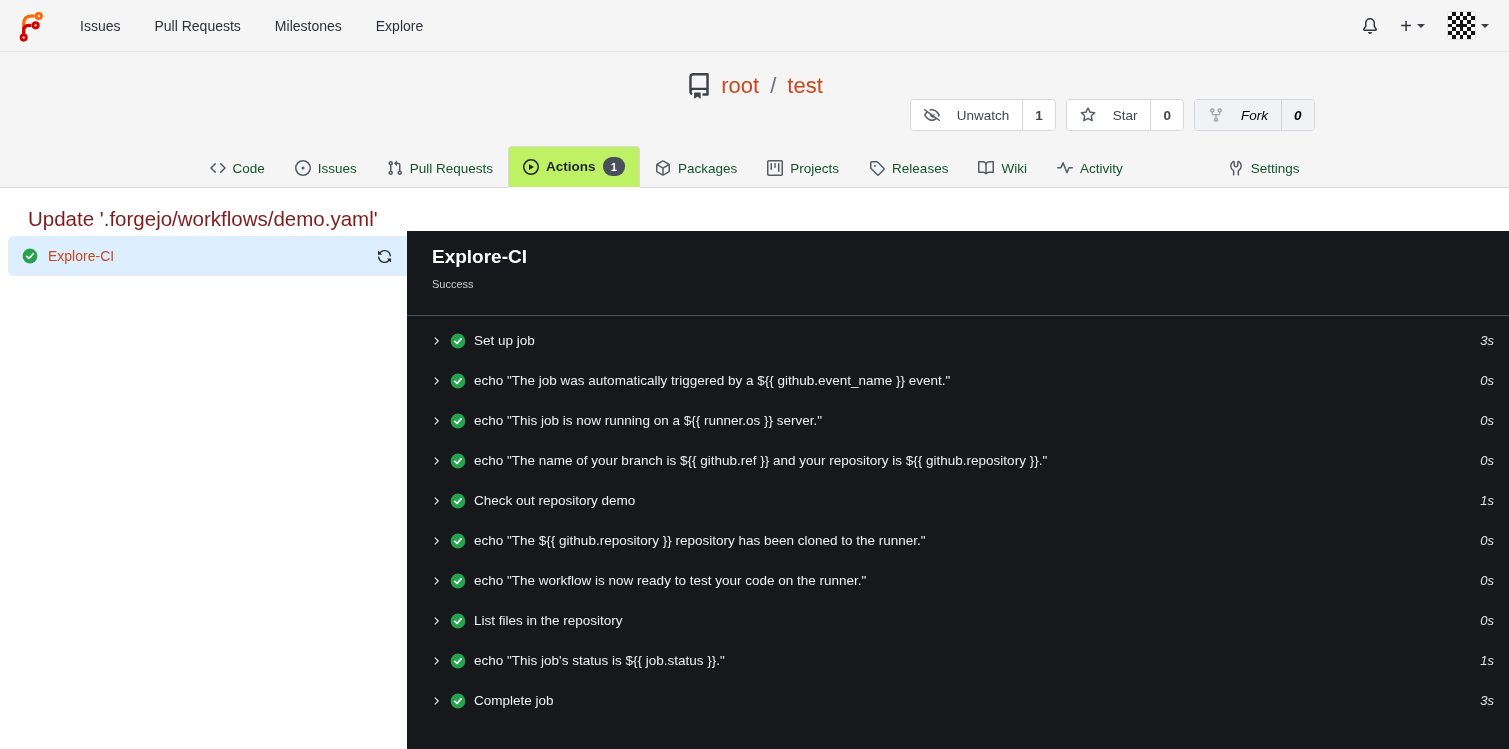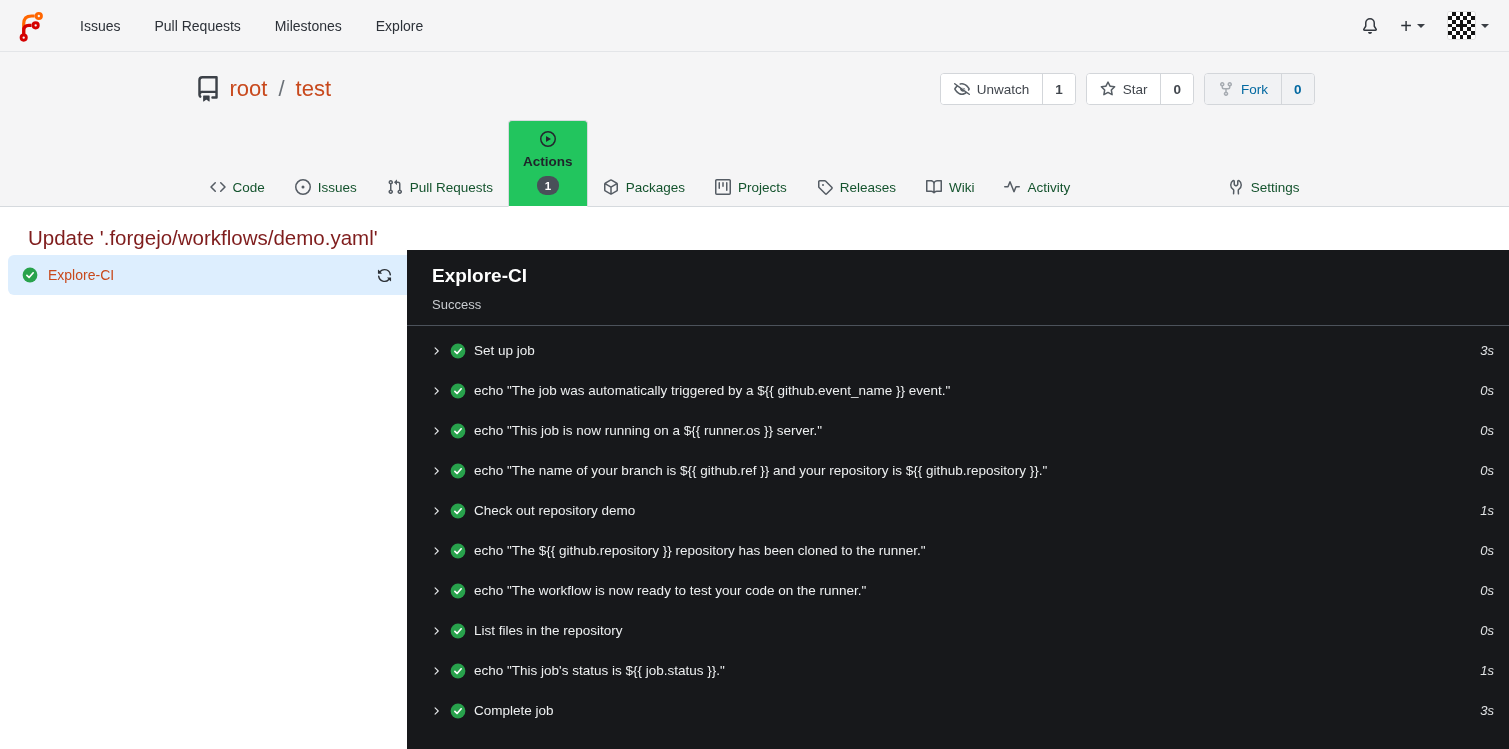--- a/index.html
+++ b/index.html
@@ -43,59 +43,58 @@
     width: 0; height: 0;
     border-left: 4px solid transparent;
     border-right: 4px solid transparent;
     border-top: 4.5px solid #3a3f45;
   }
   .avatar { border-radius: 3px; border: 1px solid #e0e0e0; background: #fff; }
 
   
   .repo-header { flex: none; background: #f5f5f6; padding-top: 21px; }
   .rh-container { width: 1120px; margin: 0 auto; }
-  .repo-title-row { display: flex; align-items: center; }
+  .repo-title-row { display: flex; align-items: center; flex-direction: column; }
   .repo-name { display: flex; align-items: center; gap: 9px; }
   .repo-icon { color: #3c4148; }
   .repo-link { font-size: 22px; color: var(--accent); text-decoration: none; cursor: pointer; }
   .repo-sep { font-size: 22px; color: #6b7178; margin: 0 2px; }
   .repo-buttons { margin-left: auto; display: flex; gap: 10px; }
   .btn-group { display: flex; border: 1px solid #d3d6da; border-radius: 4px; overflow: hidden; background: #ffffff; }
   .btn-seg {
-    display: flex; align-items: center; gap: 7px;
+    display: flex; align-items: center; gap: 17px;
     padding: 0 13px; height: 30px;
     font-size: 13.5px; color: #41464d;
     background: #ffffff; border: none; cursor: pointer;
     font-family: inherit;
   }
   .btn-count { border-left: 1px solid #d3d6da; font-weight: 600; padding: 0 12px; }
-  .btn-group.disabled .btn-seg { color: #0369a1; background: #f1f2f4; cursor: default; }
+  .btn-group.disabled .btn-seg { color: #000000; background: #f1f2f4; cursor: default; font-style: italic; }
   .btn-seg svg { color: #585f66; }
   .btn-group.disabled .btn-seg svg { color: #a6abb1; }
 
   
   .tabs-wrapper { border-bottom: 1px solid #d6dade; margin-top: 15px; }
   .tabs { width: 1120px; margin: 0 auto; display: flex; align-items: flex-end; }
   .tab {
     display: flex; align-items: center; gap: 7px;
     padding: 10px 14px 11px;
     font-size: 13.5px; color: #14532d;
     cursor: pointer; text-decoration: none;
     border: 1px solid transparent;
     border-radius: 4px 4px 0 0;
     margin-bottom: -1px;
   }
   .tab svg { color: #555c64; }
   .tab.active {
-    background: #22c55e;
+    background: #bef264;
     border-color: #d6dade;
     border-bottom-color: #ffffff;
     color: #1f242a;
     font-weight: 700;
-    flex-direction: column;
   }
   .tab.active svg { color: #23282e; }
   .tab-badge {
     background: #495059; color: #ffffff;
     font-size: 11.5px; font-weight: 600;
     padding: 1.5px 8px; border-radius: 9px; line-height: 1.4;
   }
   .tab-spacer { flex: 1; }
 
   
@@ -122,21 +121,21 @@
   
   .log-panel {
     flex: 1; min-width: 0;
     background: var(--panel-bg);
     color: #eceef0;
     display: flex; flex-direction: column;
     overflow: hidden;
   }
   .log-header { padding: 13px 25px 0; border-bottom: 1px solid #4c525b; }
   .log-title { font-size: 19px; font-weight: 600; color: #ffffff; line-height: 1.35; }
-  .log-status { font-size: 13px; color: #c9ccd0; margin: 8px 0 13px; }
+  .log-status { font-size: 11px; color: #c9ccd0; margin: 8px 0 25px; }
   .steps { padding-top: 5px; overflow: hidden; }
   .step-row {
     height: 40px; display: flex; align-items: center; gap: 8px;
     padding: 0 15px 0 23px;
     font-size: 13.5px; color: #eef0f1;
     cursor: pointer;
   }
   .step-chevron { color: #e8eaec; }
   .step-name { white-space: nowrap; overflow: hidden; text-overflow: ellipsis; }
   .step-duration { margin-left: auto; font-size: 13px; color: #e2e4e6; font-style: italic; }

